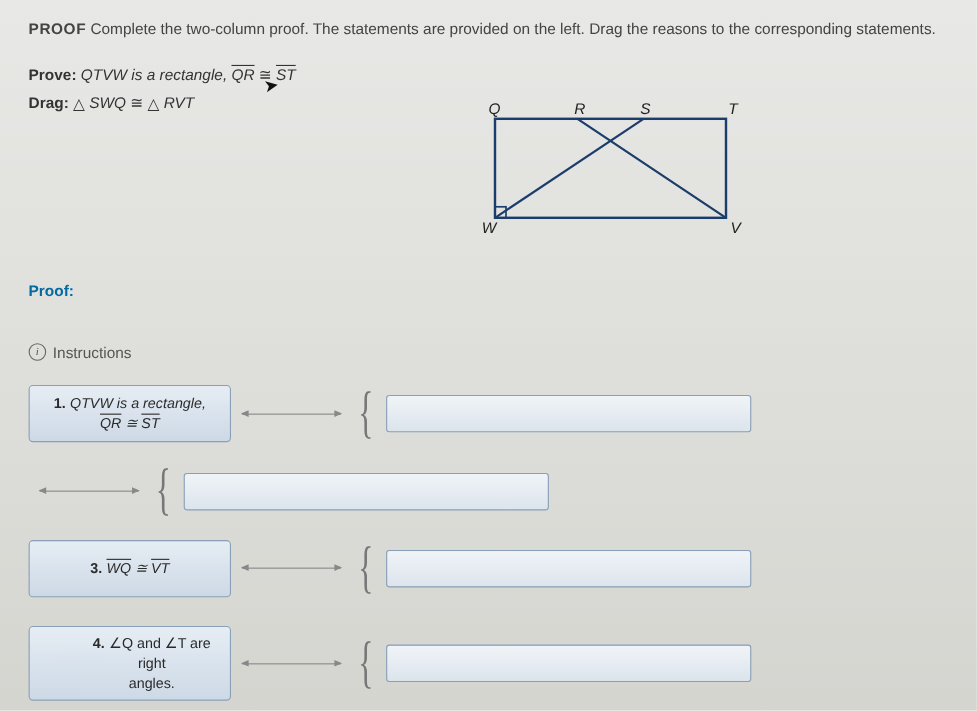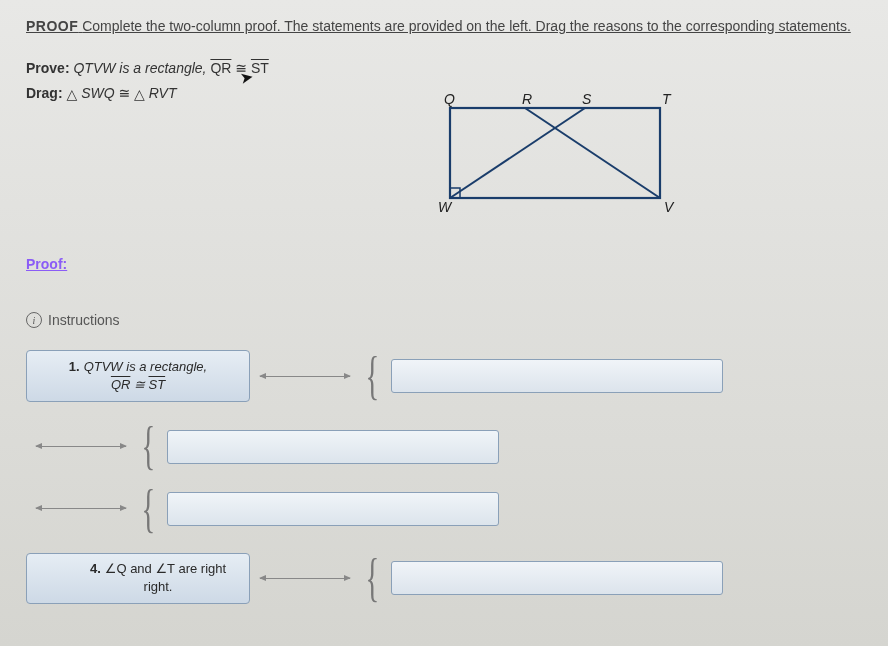--- a/index.html
+++ b/index.html
@@ -10,55 +10,54 @@
     font-family: Arial, Helvetica, sans-serif;
     color: #333;
     padding: 18px 26px 0 26px;
     overflow: hidden;
     position: relative;
   }
   .header-line {
     font-size: 14px;
     color: #444;
     margin-bottom: 22px;
-    text-decoration: underline;
   }
   .header-line b { font-weight: bold; letter-spacing: .5px; }
   .given-prove {
     font-size: 14px;
     color: #333;
     line-height: 1.8;
   }
   .given-prove b { font-weight: bold; }
   .overline {
     text-decoration: overline;
+    font-style: italic;
     text-align: right;
   }
   .ital { font-style: italic; }
   .tri { display:inline-block; font-size:14px; position:relative; top:1px; }
   .cursor {
     position: absolute;
     left: 240px;
     top: 68px;
     font-size: 16px;
     color: #111;
     transform: rotate(-10deg);
   }
   .figure {
     position: absolute;
     left: 430px;
     top: 90px;
   }
   .proof-label {
     font-size: 14px;
     font-weight: bold;
-    color: #8b5cf6;
+    color: #0369a1;
     margin-top: 150px;
     margin-bottom: 40px;
-    text-decoration: underline;
   }
   .instructions {
     font-size: 14px;
     color: #555;
     margin-bottom: 22px;
     display: flex;
     align-items: center;
     gap: 6px;
   }
   .circ-i {
@@ -69,21 +68,21 @@
     font-size: 10px;
     align-items: center;
     justify-content: center;
     color: #555;
     font-style: italic;
     font-family: serif;
   }
   .proof-rows { display: flex; flex-direction: column; gap: 26px; }
   .row { display: flex; align-items: center; }
   .statement {
-    width: 224px;
+    width: 184px;
     min-height: 52px;
     background: linear-gradient(180deg, #e6edf4, #cdd9e6);
     border: 1px solid #8aa0b8;
     border-radius: 4px;
     display: flex;
     flex-direction: column;
     align-items: center;
     justify-content: center;
     font-size: 13px;
     font-style: italic;
@@ -197,33 +196,38 @@
 
   <div class="row">
     <div class="arrow">
         <div class="arrow-line"></div>
       </div>
     <div class="brace">{</div>
     <div class="reason"></div>
   </div>
 
   <div class="row">
+    <div class="statement">
+      <div>
+        <span class="num">3.</span><span class="overline">WQ</span><span> ≅ </span><span class="overline">VT</span>
+      </div>
+    </div>
     <div class="arrow">
         <div class="arrow-line"></div>
       </div>
     <div class="brace">{</div>
     <div class="reason"></div>
   </div>
 
   <div class="row last-row">
     <div class="statement">
       <div>
         <span class="num">4.</span><span style="font-style:normal">∠Q and ∠T are right</span>
       </div>
-      <div style="font-style:normal">right.</div>
+      <div style="font-style:normal">angles.</div>
     </div>
     <div class="arrow">
         <div class="arrow-line"></div>
       </div>
     <div class="brace">{</div>
     <div class="reason"></div>
   </div>
 
 </div>
 

